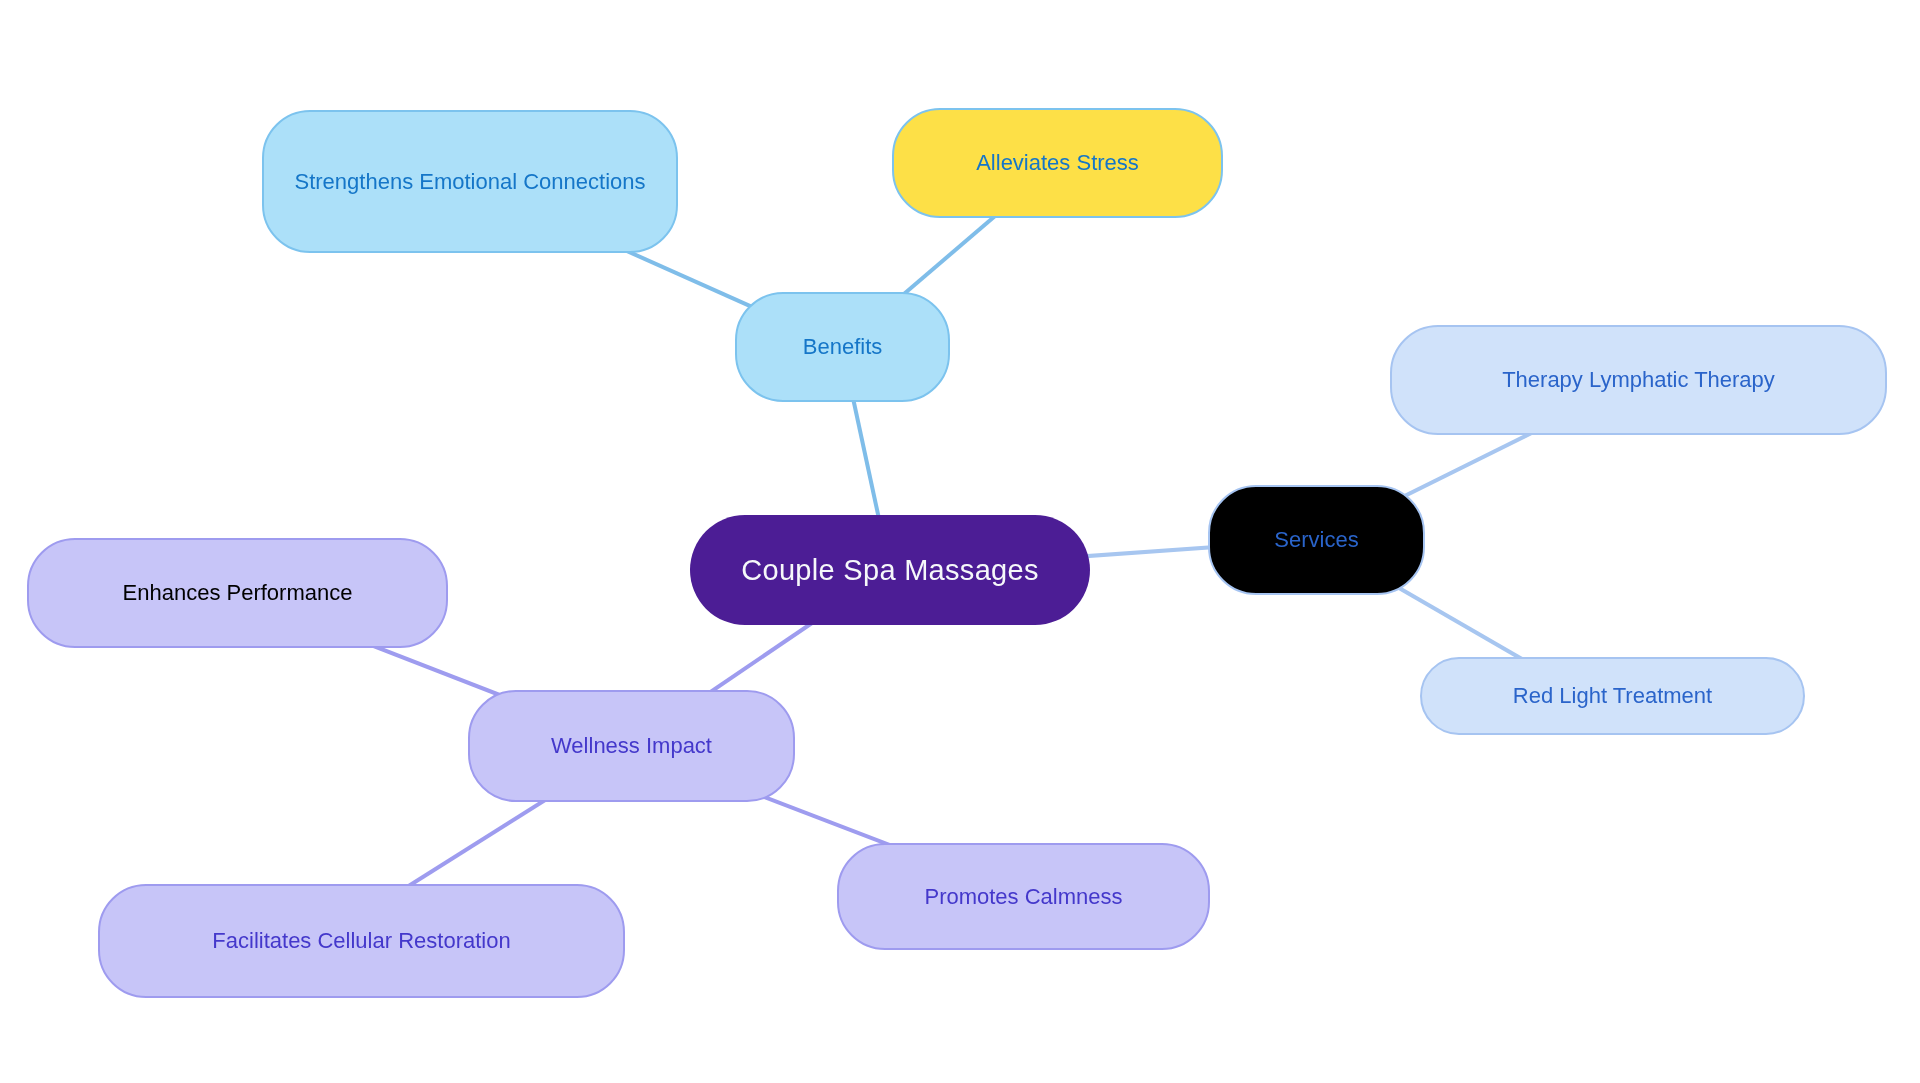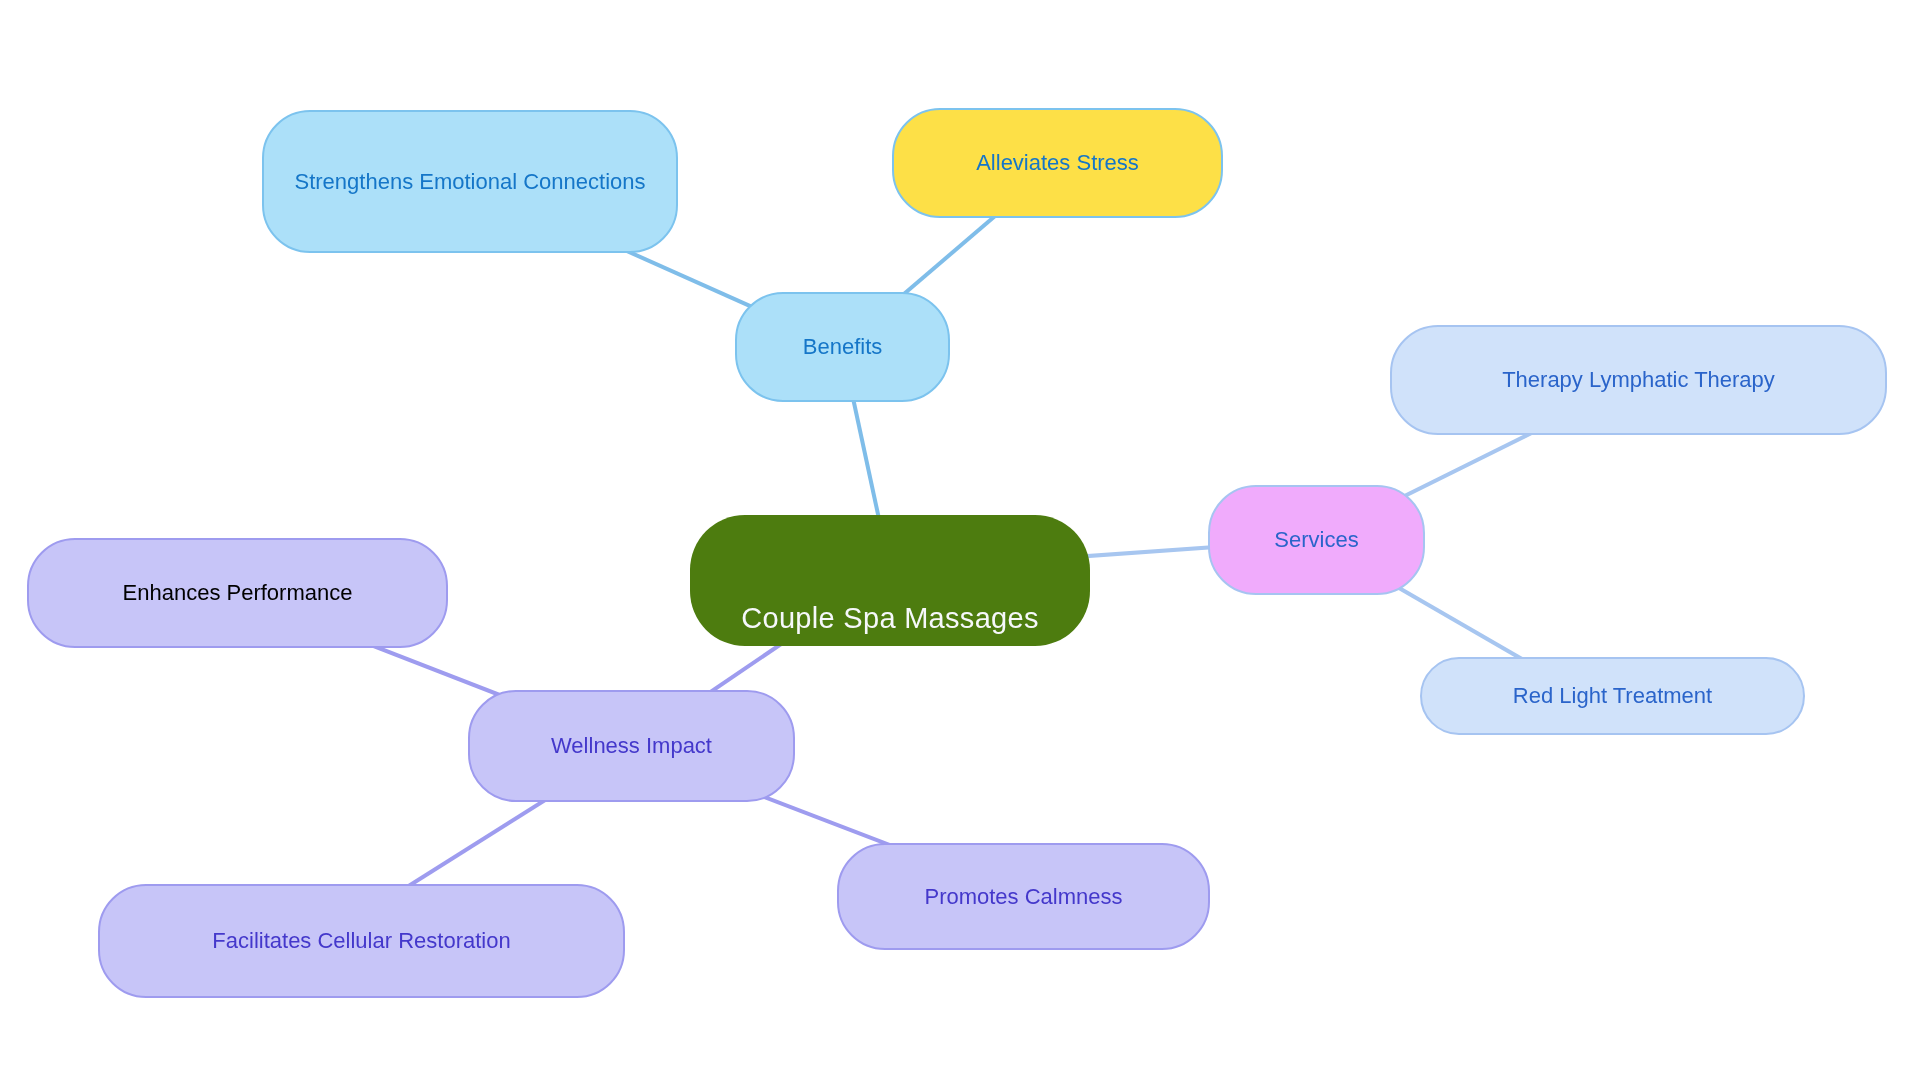--- a/index.html
+++ b/index.html
@@ -55,35 +55,35 @@
     <line x1="842" y1="347" x2="1057" y2="163" stroke-width="4" stroke="#7fbde9"></line>
     <line x1="890" y1="570" x2="1316" y2="540" stroke-width="4" stroke="#a7c6f0"></line>
     <line x1="1316" y1="540" x2="1638" y2="380" stroke-width="4" stroke="#a7c6f0"></line>
     <line x1="1316" y1="540" x2="1612" y2="711" stroke-width="4" stroke="#a7c6f0"></line>
     <line x1="890" y1="570" x2="631" y2="746" stroke-width="4" stroke="#9e9cef"></line>
     <line x1="631" y1="746" x2="237" y2="593" stroke-width="4" stroke="#9e9cef"></line>
     <line x1="631" y1="746" x2="361" y2="916" stroke-width="4" stroke="#9e9cef"></line>
     <line x1="631" y1="746" x2="1023" y2="896" stroke-width="4" stroke="#9e9cef"></line>
   </svg>
 
-  <div class="node center-node" style="left: 690px; top: 515px; width: 400px; height: 131px; background-color: #4d7c0f; color: rgb(246, 248, 250); align-items: flex-end;">
+  <div class="node center-node" style="left: 690px; top: 515px; width: 400px; height: 110px; background-color: #4c1d95; color: rgb(246, 248, 250);">
     <span>Couple Spa Massages</span>
   </div>
 
   <div class="node" style="left: 735px; top: 292px; width: 215px; height: 110px; background-color: rgb(172, 224, 249); border-color: rgb(124, 195, 238); color: rgb(21, 118, 200);">
     <span>Benefits</span>
   </div>
   <div class="node" style="left: 262px; top: 110px; width: 416px; height: 143px; background-color: rgb(172, 224, 249); border-color: rgb(124, 195, 238); color: rgb(21, 118, 200);">
     <span>Strengthens Emotional Connections</span>
   </div>
   <div class="node" style="left: 892px; top: 108px; width: 331px; height: 110px; background-color: #fde047; border-color: rgb(124, 195, 238); color: rgb(21, 118, 200);">
     <span>Alleviates Stress</span>
   </div>
 
-  <div class="node" style="left: 1208px; top: 485px; width: 217px; height: 110px; background-color: #f0abfc; border-color: rgb(166, 196, 241); color: rgb(42, 100, 202);">
+  <div class="node" style="left: 1208px; top: 485px; width: 217px; height: 110px; background-color: #000000; border-color: rgb(166, 196, 241); color: rgb(42, 100, 202);">
     <span>Services</span>
   </div>
   <div class="node" style="left: 1390px; top: 325px; width: 497px; height: 110px; background-color: rgb(208, 226, 250); border-color: rgb(166, 196, 241); color: rgb(42, 100, 202);">
     <span>Therapy Lymphatic Therapy</span>
   </div>
   <div class="node" style="left: 1420px; top: 657px; width: 385px; height: 78px; background-color: rgb(208, 226, 250); border-color: rgb(166, 196, 241); color: rgb(42, 100, 202);">
     <span>Red Light Treatment</span>
   </div>
 
   <div class="node" style="left: 468px; top: 690px; width: 327px; height: 112px; background-color: rgb(199, 197, 248); border-color: rgb(158, 155, 239); color: rgb(68, 56, 203);">

